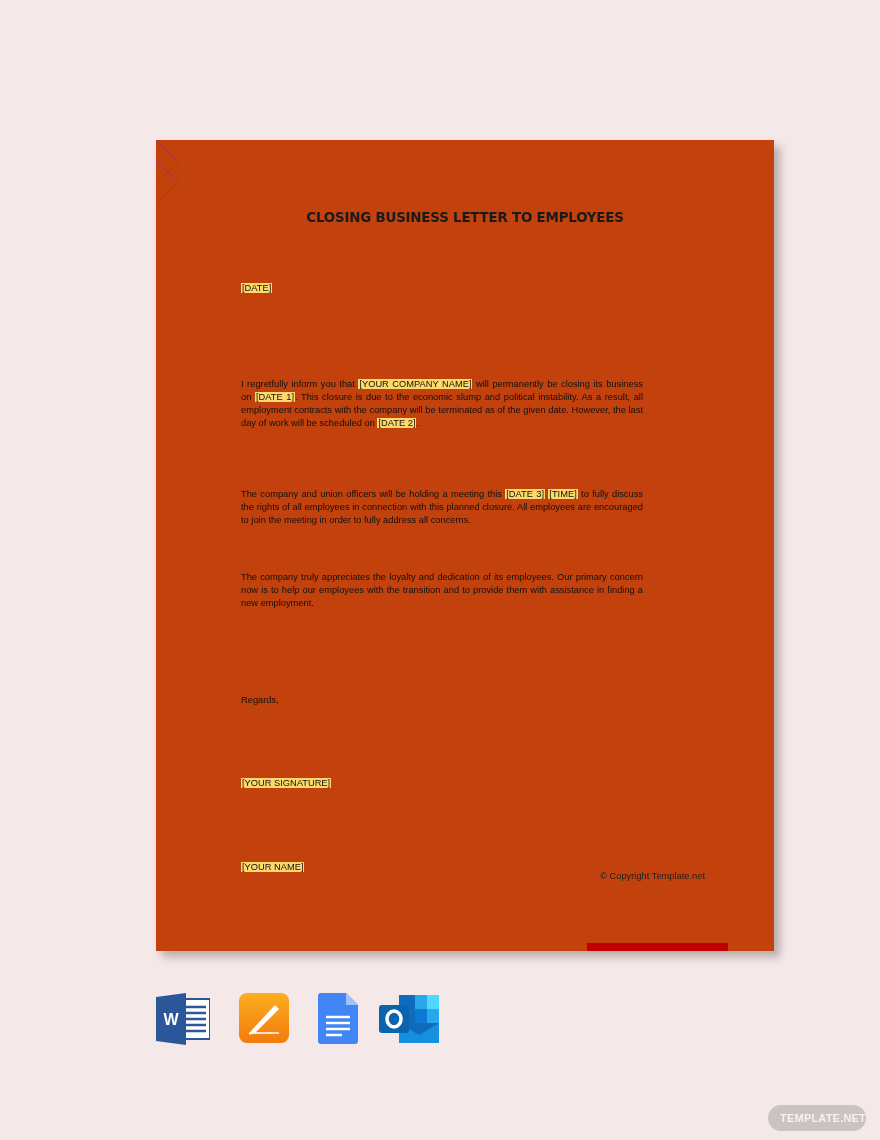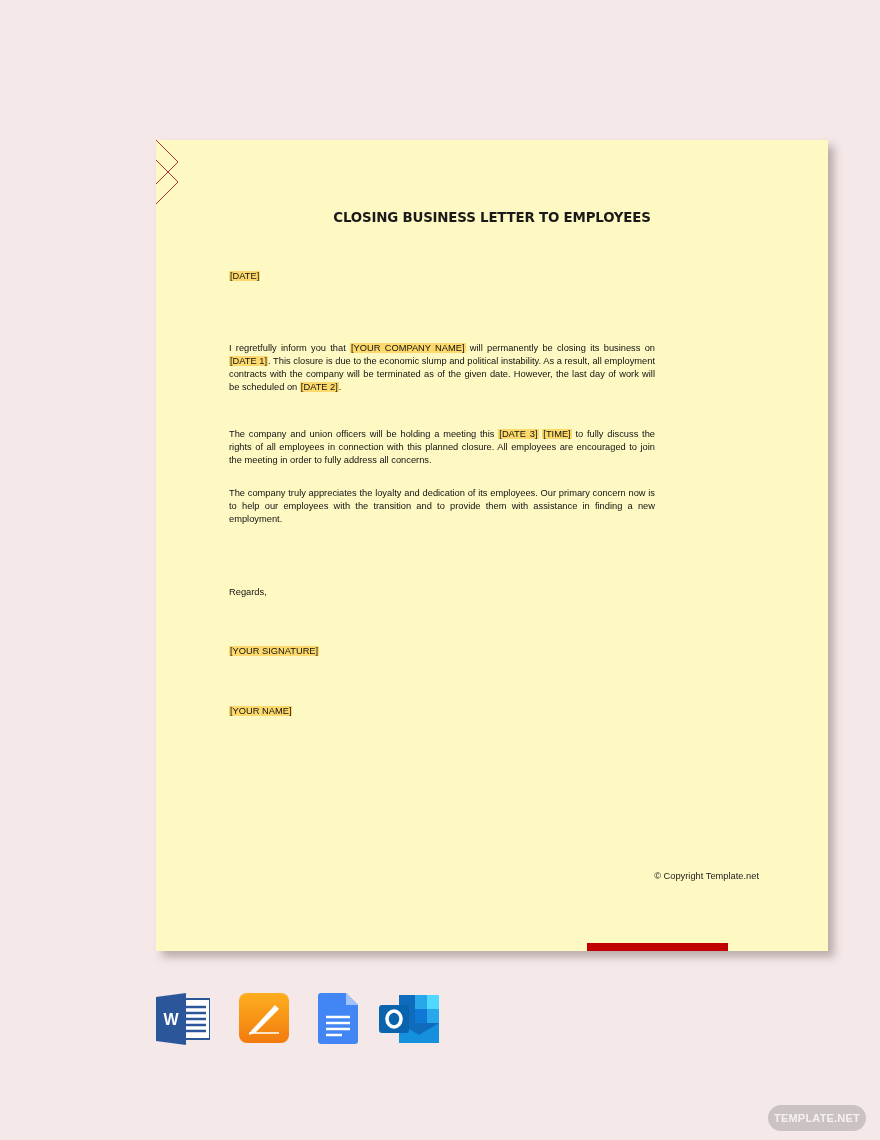--- a/index.html
+++ b/index.html
@@ -1,46 +1,46 @@
 <!DOCTYPE html>
 <html><head>
 <meta charset="utf-8">
 <style>
   html, body { margin:0; padding:0; }
   body {
     width:880px; height:1140px; background:#f4e8e8; position:relative; overflow:hidden;
     font-family:"Liberation Sans", sans-serif;
   }
   .page {
-    position:absolute; left:156px; top:140px; width:672px; height:811px;
-    background:#fef9c3;
+    position:absolute; left:156px; top:140px; width:618px; height:811px;
+    background:#c2410c;
     box-shadow: 6px 6px 8px rgba(120,100,100,0.45);
   }
   .deco { position:absolute; left:0; top:0; }
   .title {
     position:absolute; left:0; right:0; top:70px; text-align:center;
     font-family:"DejaVu Sans", sans-serif; font-weight:bold; font-size:13.4px; color:#1a1a1a;
     letter-spacing:-0.2px;
   }
   .body {
     position:absolute; left:69px; width:434px; top:126px;
     font-family:"Liberation Sans", sans-serif; font-size:9.3px; line-height:12.9px; color:#111;
   }
-  .body p { margin:4px; text-align:justify; }
+  .body p { margin:16px; text-align:justify; }
   .hl { background:#fdd96b; padding:0 1px; }
   .gap13 { height:12.9px; }
   .copyright {
     position:absolute; right:69px; top:731px; font-size:9.3px; color:#222;
   }
   .redbar { position:absolute; left:431px; top:803px; width:141px; height:8px; background:#c00000; }
   .apps { position:absolute; top:993px; left:156px; height:52px; }
   .app { position:absolute; top:0; }
   .watermark {
     position:absolute; left:768px; top:1105px; width:98px; height:26px; border-radius:13px;
-    background:#cbc3c3; color:#f6f1f1; font-weight:bold; font-size:11px; text-align:center; line-height:26px;
+    background:#cbc3c3; color:#f6f1f1; font-weight:bold; font-size:11px; text-align:right; line-height:26px;
     letter-spacing:0.2px;
   }
 </style>
 </head>
 <body>
 
 <div class="page">
   <svg class="deco" width="30" height="72" viewBox="0 0 30 72">
     <polyline points="0,0 22,22 0,44" fill="none" stroke="#b0323c" stroke-width="1"></polyline>
     <polyline points="0,20 22,42 0,64" fill="none" stroke="#b0323c" stroke-width="1"></polyline>

